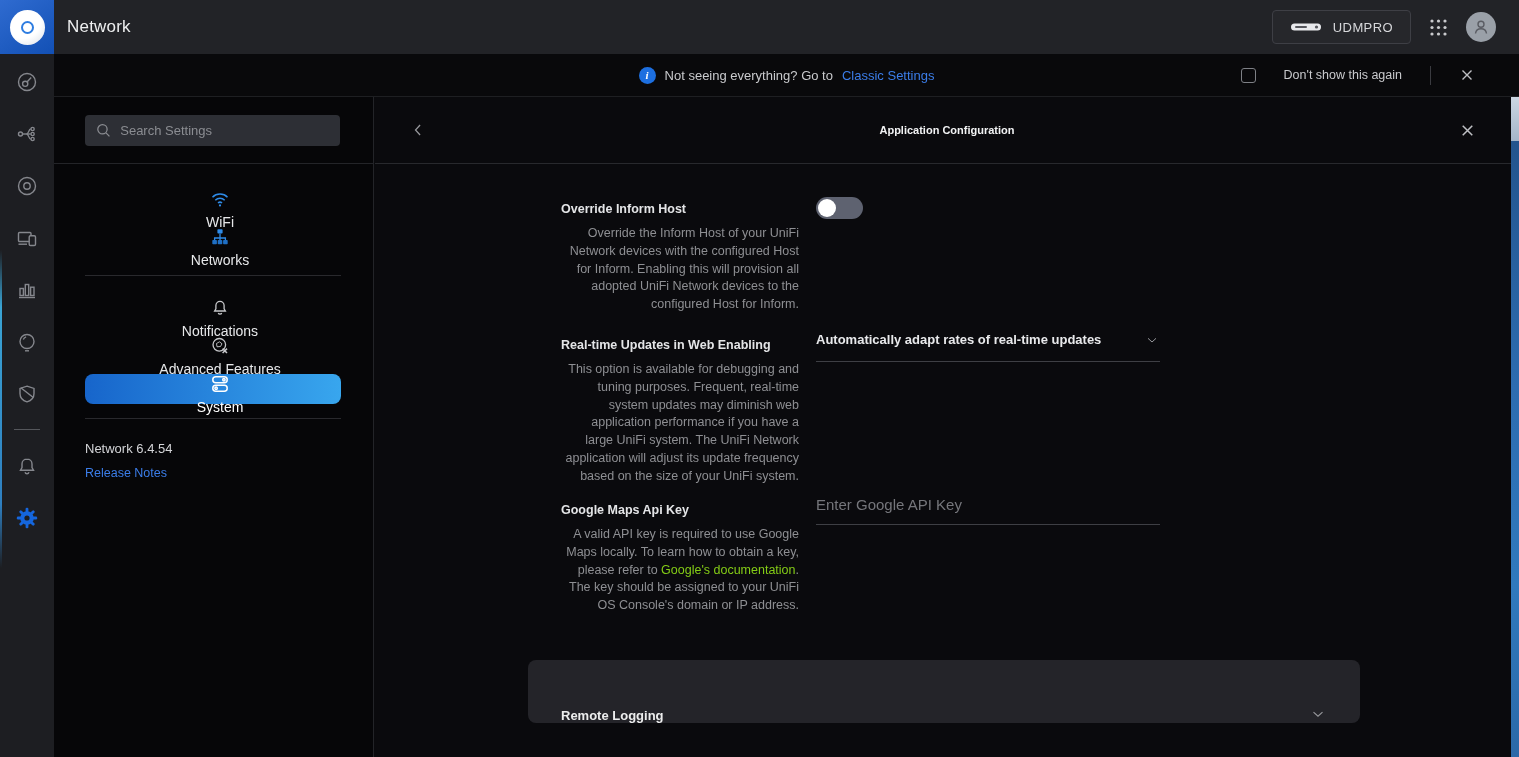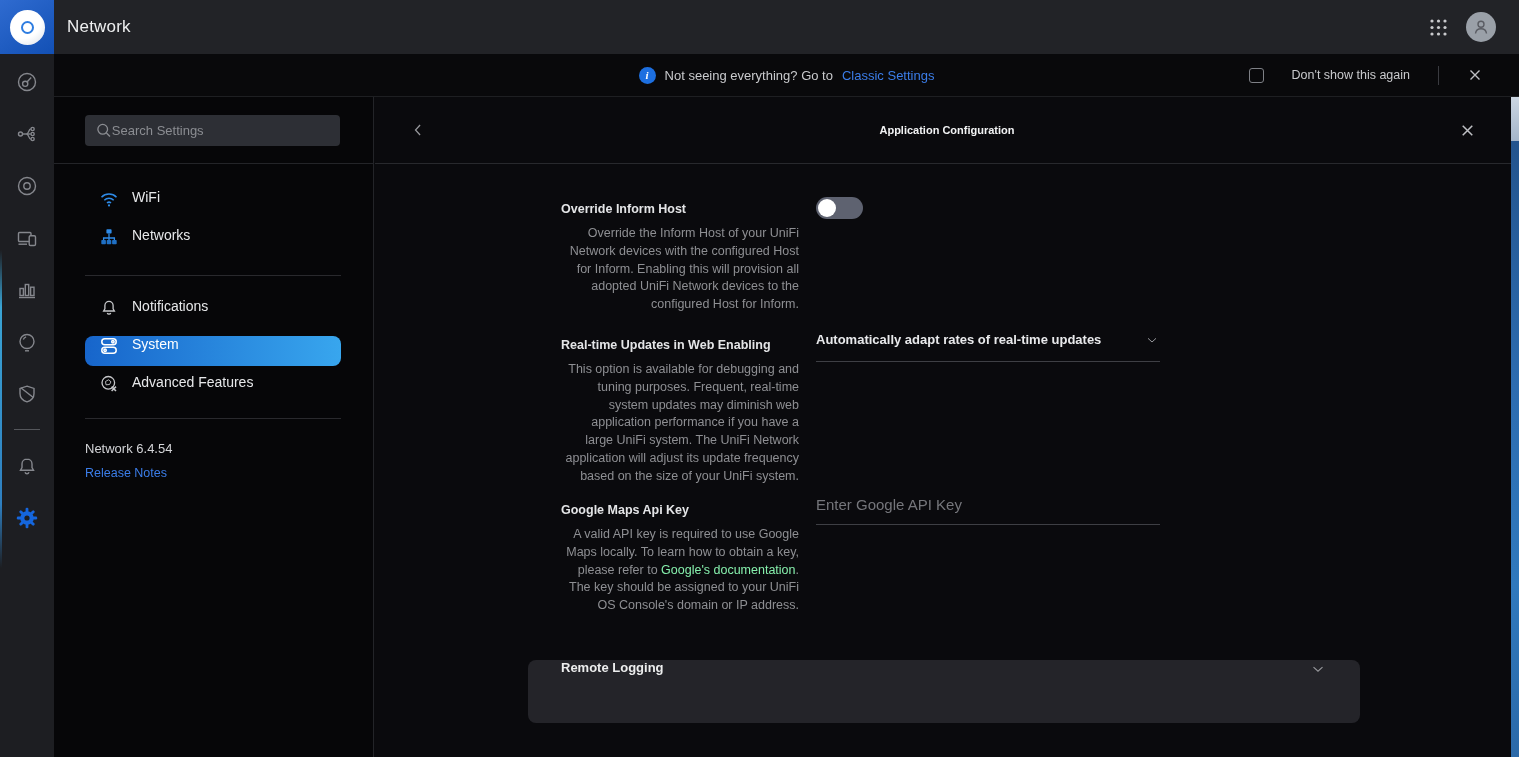--- a/index.html
+++ b/index.html
@@ -65,48 +65,48 @@
     display: flex; align-items: center; justify-content: center; z-index: 4;
   }
   .banner-center { display: flex; align-items: center; gap: 9px; font-size: 13px; color: #c9cacd; }
   .info-icon {
     width: 17px; height: 17px; border-radius: 50%; background: #1d6fe0; color: #fff;
     font-size: 11px; font-weight: bold; font-style: italic;
     display: flex; align-items: center; justify-content: center;
     font-family: "Liberation Serif", serif;
   }
   .banner-link { color: #3b7de9; cursor: pointer; }
-  .banner-right { position: absolute; right: 36px; display: flex; align-items: center; gap: 28px; }
+  .banner-right { position: absolute; right: 44px; display: flex; align-items: center; gap: 28px; }
   .checkbox { width: 15px; height: 15px; border: 1px solid #7e8086; border-radius: 3px; cursor: pointer; }
   .banner-dismiss-label { font-size: 12.5px; color: #c9cacd; }
   .banner-sep { width: 1px; height: 19px; background: #3a3b40; }
   .icon-x { stroke: #bfc0c4; stroke-width: 1.4; fill: none; cursor: pointer; }
 
   
   .sidebar {
     position: absolute; left: 54px; top: 97px; width: 320px; bottom: 0;
     background: #060608; border-right: 1px solid #232428; z-index: 3;
   }
   .sidebar-search-area {
     height: 67px; border-bottom: 1px solid #232428;
     display: flex; align-items: center; padding: 0 33px 0 31px;
   }
   .search-box {
     flex: 1; height: 31px; background: #2d2f35; border-radius: 4px;
-    display: flex; align-items: center; padding: 0 11px; cursor: text;
+    display: flex; align-items: center; padding: 0 11px; gap: 9px; cursor: text;
   }
   .search-box input {
     background: transparent; border: none; outline: none; width: 100%;
     font-family: "Liberation Sans", sans-serif; font-size: 13px; color: #d7d8da;
   }
   .search-box input::placeholder { color: #8b8d92; }
   .sidebar-nav { padding: 25px 32px 0 31px; }
   .nav-item {
-    display: flex; gap: 13px; height: 30px; margin-bottom: 8px;
-    padding-left: 14px; border-radius: 8px; font-size: 14px; color: #e7e8ea; cursor: pointer;
+    display: flex; align-items: center; gap: 5px; height: 30px; margin-bottom: 8px;
+    padding-left: 14px; border-radius: 8px; font-size: 14px; color: #e7e8ea; cursor: pointer; flex-direction: column;
   }
   .nav-item.active {
     background: linear-gradient(90deg, #1765cb, #38a6ee); color: #ffffff;
   }
   .nav-icon { width: 20px; height: 20px; flex: none; }
   .nav-divider { height: 1px; background: #29292d; margin: 18px 0 22px; }
   .sidebar-version { font-size: 13px; color: #d4d5d8; margin-top: 22px; }
   .sidebar-release { font-size: 12.5px; color: #3b7de9; margin-top: 10px; cursor: pointer; display: inline-block; }
 
   
@@ -117,21 +117,21 @@
   }
   .main-title { font-size: 11px; font-weight: bold; color: #f2f3f4; }
   .back-btn { position: absolute; left: 33px; top: 23px; cursor: pointer; }
   .main-close { position: absolute; right: 43px; top: 25px; cursor: pointer; }
   .chev { stroke: #97989c; stroke-width: 1.5; fill: none; }
 
   .main-body { position: absolute; top: 68px; left: 0; right: 0; bottom: 0; }
   .row-label-col { position: absolute; left: 186px; width: 240px; }
   .row-label { font-size: 12.5px; font-weight: bold; color: #e4e5e7; }
   .row-desc { margin-top: 9px; width: 238px; font-size: 12.5px; line-height: 1.42; color: #8e8f93; text-align: right; }
-  .desc-link { color: #86efac; cursor: pointer; }
+  .desc-link { color: #84cc16; cursor: pointer; }
   .row-control { position: absolute; left: 441px; width: 344px; }
 
   .toggle {
     width: 47px; height: 22px; border-radius: 11px; background: #5e6270;
     position: relative; cursor: pointer;
   }
   .toggle-knob { position: absolute; left: 2px; top: 2px; width: 18px; height: 18px; border-radius: 50%; background: #ffffff; }
 
   .select-field {
     display: flex; align-items: flex-start; justify-content: space-between;
@@ -142,21 +142,21 @@
   .input-field { border-bottom: 1px solid #3e3f44; padding-bottom: 10px; }
   .input-field input {
     background: transparent; border: none; outline: none; width: 100%;
     font-family: "Liberation Sans", sans-serif; font-size: 15px; color: #d7d8da;
   }
   .input-field input::placeholder { color: #75767b; }
 
   .panel-collapsed {
     position: absolute; left: 153px; top: 495px; width: 832px; height: 63px;
     background: #242429; border-radius: 8px;
-    display: flex; align-items: flex-start; justify-content: space-between;
+    display: flex; align-items: flex-end; justify-content: space-between;
     padding: 0 33px; cursor: pointer;
   }
   .panel-collapsed-title { font-size: 13px; font-weight: bold; color: #eceded; }
 
   
   .scrollbar { position: absolute; right: 0; top: 0; width: 8px; bottom: 0; z-index: 7; }
   .scroll-thumb {
     position: absolute; top: 0; width: 8px; height: 44px; cursor: grab;
     background: linear-gradient(180deg, #ccd6e2, #a4b5c9);
   }
@@ -251,20 +251,28 @@
         <circle cx="12" cy="12" r="2.4" fill="#1d1e22"></circle>
       </svg>
     </div>
   </div>
   <div class="rail-strip"></div>
 </div>
 
 <div class="topbar">
   <div class="topbar-title">Network</div>
   <div class="topbar-right">
+    <div class="console-btn">
+      <svg width="32" height="12" viewBox="0 0 32 12">
+        <rect x="1" y="2.5" width="30" height="7" rx="3.5" fill="#e8e9ec"></rect>
+        <circle cx="26.5" cy="6" r="1.6" fill="#55565c"></circle>
+        <rect x="5" y="5" width="12" height="2" rx="1" fill="#55565c"></rect>
+      </svg>
+      <span class="console-label">UDMPRO</span>
+    </div>
     <svg class="grid-icon" width="21" height="21" viewBox="0 0 21 21">
       <g fill="#c9cacd">
         <circle cx="4" cy="4" r="1.6"></circle>
           <circle cx="10.5" cy="4" r="1.6"></circle>
           <circle cx="17" cy="4" r="1.6"></circle>
         <circle cx="4" cy="10.5" r="1.6"></circle>
           <circle cx="10.5" cy="10.5" r="1.6"></circle>
           <circle cx="17" cy="10.5" r="1.6"></circle>
         <circle cx="4" cy="17" r="1.6"></circle>
           <circle cx="10.5" cy="17" r="1.6"></circle>
@@ -330,36 +338,36 @@
 
     <div class="nav-divider"></div>
 
     <div class="nav-item">
       <svg class="nav-icon" viewBox="0 0 20 20" fill="none" stroke="#c6c7ca" stroke-width="1.3">
         <path d="M10 3.4 C7.7 3.4 5.9 5.2 5.9 7.6 V10.8 L4.6 13 H15.4 L14.1 10.8 V7.6 C14.1 5.2 12.3 3.4 10 3.4 Z"></path>
         <path d="M8.3 15 a1.8 1.8 0 0 0 3.4 0"></path>
       </svg>
       <span>Notifications</span>
     </div>
+    <div class="nav-item">
+      <svg class="nav-icon" viewBox="0 0 20 20" fill="none" stroke="#c6c7ca" stroke-width="1.3">
+        <circle cx="9.3" cy="8.8" r="6.3"></circle>
+        <path d="M6.5 7.5 L9.5 5.8 L12 7.8 L10.5 10.5 L7 10.8 Z" stroke-width="0.9"></path>
+        <path d="M12.6 12.6 L17 17 M17 12.6 L12.6 17" stroke-width="1.5"></path>
+      </svg>
+      <span>Advanced Features</span>
+    </div>
     <div class="nav-item active">
       <svg class="nav-icon" viewBox="0 0 20 20" fill="none" stroke="#ffffff" stroke-width="1.5">
         <rect x="2.8" y="2.8" width="14.4" height="6" rx="3"></rect>
         <rect x="2.8" y="11.2" width="14.4" height="6" rx="3"></rect>
         <circle cx="13.9" cy="5.8" r="1.2"></circle>
         <circle cx="6.1" cy="14.2" r="1.2"></circle>
       </svg>
       <span>System</span>
-    </div>
-    <div class="nav-item">
-      <svg class="nav-icon" viewBox="0 0 20 20" fill="none" stroke="#c6c7ca" stroke-width="1.3">
-        <circle cx="9.3" cy="8.8" r="6.3"></circle>
-        <path d="M6.5 7.5 L9.5 5.8 L12 7.8 L10.5 10.5 L7 10.8 Z" stroke-width="0.9"></path>
-        <path d="M12.6 12.6 L17 17 M17 12.6 L12.6 17" stroke-width="1.5"></path>
-      </svg>
-      <span>Advanced Features</span>
     </div>
 
     <div class="nav-divider" style="margin-top:14px;"></div>
 
     <div class="sidebar-version">Network 6.4.54</div>
     <span class="sidebar-release">Release Notes</span>
   </div>
 </div>
 
 <div class="main">

